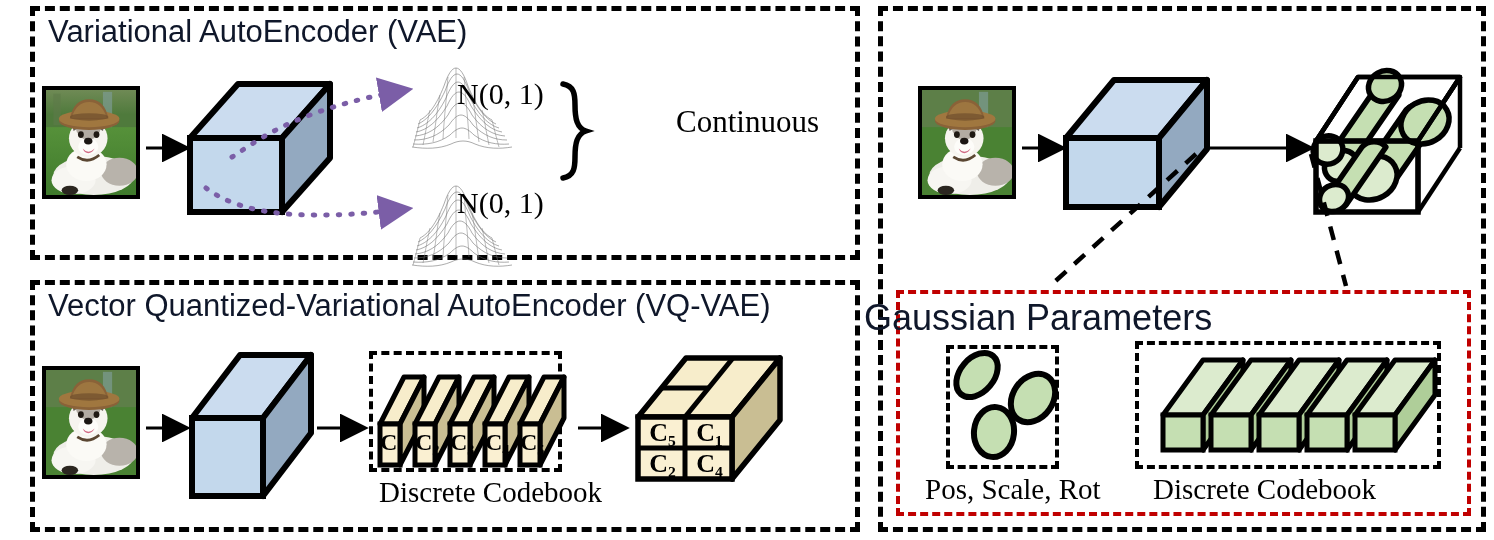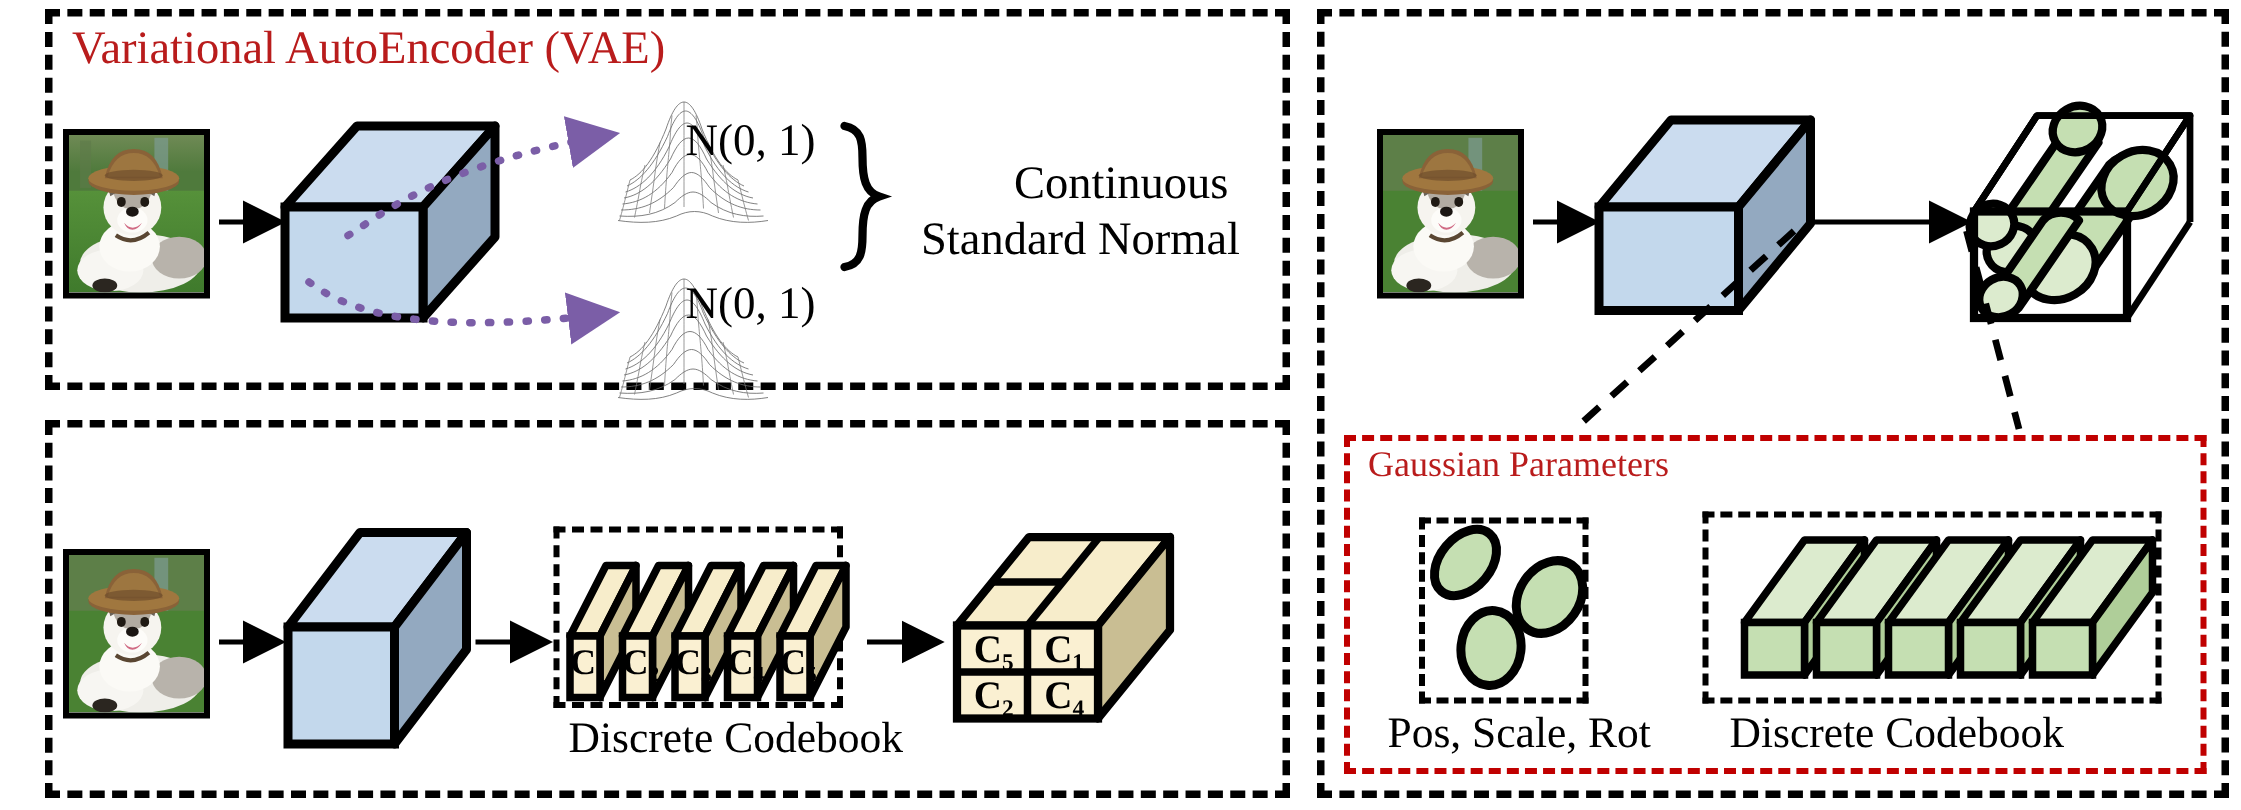--- a/index.html
+++ b/index.html
@@ -2,21 +2,21 @@
 <html><head>
 <meta charset="utf-8">
 <style>
   html,body{margin:0;padding:0;background:#ffffff;}
   body{width:1494px;height:540px;overflow:hidden;font-family:"Liberation Serif",serif;}
   #fig{position:relative;width:1494px;height:540px;background:#fff;}
   .panel{position:absolute;box-sizing:border-box;background:#fff;}
   .dashed-black{border:5px dashed #000;}
   .dashed-red{border:4px dashed #C00000;}
   .dashed-black-thin{border:4px dashed #000;}
-  .title{position:absolute;color:#b91c1c;font-family:Liberation Serif, serif;white-space:nowrap;letter-spacing:0px;}
+  .title{position:absolute;color:#0f172a;font-family:Liberation Sans, sans-serif;white-space:nowrap;letter-spacing:0px;}
   .cap{position:absolute;color:#000;font-family:"Liberation Serif",serif;white-space:nowrap;}
   .svgwrap{position:absolute;top:0;left:0;width:1494px;height:540px;pointer-events:none;}
   .dogimg{position:absolute;border:4px solid #000;box-sizing:border-box;overflow:hidden;}
   .dogimg svg{display:block;width:100%;height:100%;}
 </style>
 </head>
 <body>
 
 <div id="fig">
 
@@ -65,20 +65,21 @@
       <path d="M28 30 Q33 13 47 13 Q61 13 66 30 Z" fill="#9d7640"></path>
       <ellipse cx="47" cy="29" rx="21" ry="4" fill="#6f4f2c" opacity="0.7"></ellipse>
 
       <path d="M34 72 Q46 80 58 70" stroke="#5a4632" stroke-width="3" fill="none"></path>
       <ellipse cx="26" cy="108" rx="9" ry="5" fill="#2b2620"></ellipse>
     </svg>
   </div>
 
   <div class="panel dashed-black" style="left:30px;top:280px;width:830px;height:252px;"></div>
 
+  <div class="title" style="left:48px;top:288px;font-size:31px;">Vector Quantized-Variational AutoEncoder (VQ-VAE)</div>
 
   <div class="dogimg" style="left:42px;top:366px;width:98px;height:113px;">
     <svg viewBox="0 0 98 113" preserveAspectRatio="none">
       <rect x="0" y="0" width="98" height="48" fill="#5d7f48"></rect>
       <rect x="0" y="40" width="98" height="73" fill="#4a8233"></rect>
       <rect x="62" y="2" width="10" height="38" fill="#7b9a8e" opacity="0.75"></rect>
       <ellipse cx="52" cy="92" rx="44" ry="21" fill="#efeee9"></ellipse>
       <ellipse cx="80" cy="88" rx="20" ry="15" fill="#b8b3ab"></ellipse>
       <ellipse cx="30" cy="97" rx="24" ry="15" fill="#f7f6f2"></ellipse>
       <ellipse cx="44" cy="80" rx="22" ry="18" fill="#fbfaf6"></ellipse>
@@ -131,21 +132,21 @@
       <path d="M26 31 Q30 10 47 10 Q64 10 68 31 Z" fill="#8a6238"></path>
       <path d="M28 30 Q33 13 47 13 Q61 13 66 30 Z" fill="#9d7640"></path>
       <ellipse cx="47" cy="29" rx="21" ry="4" fill="#6f4f2c" opacity="0.7"></ellipse>
       <path d="M34 72 Q46 80 58 70" stroke="#5a4632" stroke-width="3" fill="none"></path>
       <ellipse cx="26" cy="108" rx="9" ry="5" fill="#2b2620"></ellipse>
     </svg>
   </div>
 
   <div class="panel dashed-red" style="left:896px;top:290px;width:575px;height:226px;"></div>
 
-  <div class="title" style="left:912px;top:297px;font-size:24px;">Gaussian Parameters</div>
+  <div class="title" style="left:864px;top:297px;font-size:36px;">Gaussian Parameters</div>
 
   <div class="panel dashed-black-thin" style="left:946px;top:345px;width:113px;height:124px;"></div>
   <div class="panel dashed-black-thin" style="left:1135px;top:341px;width:306px;height:128px;"></div>
 
   <div class="cap" style="left:925px;top:473px;font-size:29px;">Pos, Scale, Rot</div>
   <div class="cap" style="left:1153px;top:473px;font-size:29px;">Discrete Codebook</div>
 
   <svg class="svgwrap" viewBox="0 0 1494 540">
     <defs>
       <marker id="arrH" markerWidth="9" markerHeight="9" refX="7.5" refY="4.5" orient="auto">
@@ -223,21 +224,20 @@
     </g>
 
     <path d="M563,84 C574,86 575,94 575,105 C575,119 577,128 586,131
              C577,134 575,143 575,157 C575,168 574,176 563,178" stroke="#000" stroke-width="5.5" fill="none" stroke-linecap="round"></path>
   </svg>
 
   <div class="cap" style="left:457px;top:77px;font-size:30px;">N(0, 1)</div>
   <div class="cap" style="left:457px;top:186px;font-size:30px;">N(0, 1)</div>
 
   <div class="cap" style="left:676px;top:104px;font-size:31px;">Continuous</div>
-  <div class="cap" style="left:614px;top:141px;font-size:31px;">Standard Normal</div>
 
   <svg class="svgwrap" viewBox="0 0 1494 540">
     <line x1="146" y1="428" x2="186" y2="428" stroke="#000" stroke-width="3.2" marker-end="url(#arrH)"></line>
 
     <g>
       <polygon points="192,418 240,355 311,355 263,418" fill="#CBDCEF" stroke="#000" stroke-width="6" stroke-linejoin="round"></polygon>
       <polygon points="263,418 311,355 311,433 263,496" fill="#93A9C0" stroke="#000" stroke-width="6" stroke-linejoin="round"></polygon>
       <rect x="192" y="418" width="71" height="78" fill="#C3D8EC" stroke="#000" stroke-width="6"></rect>
     </g>
 

